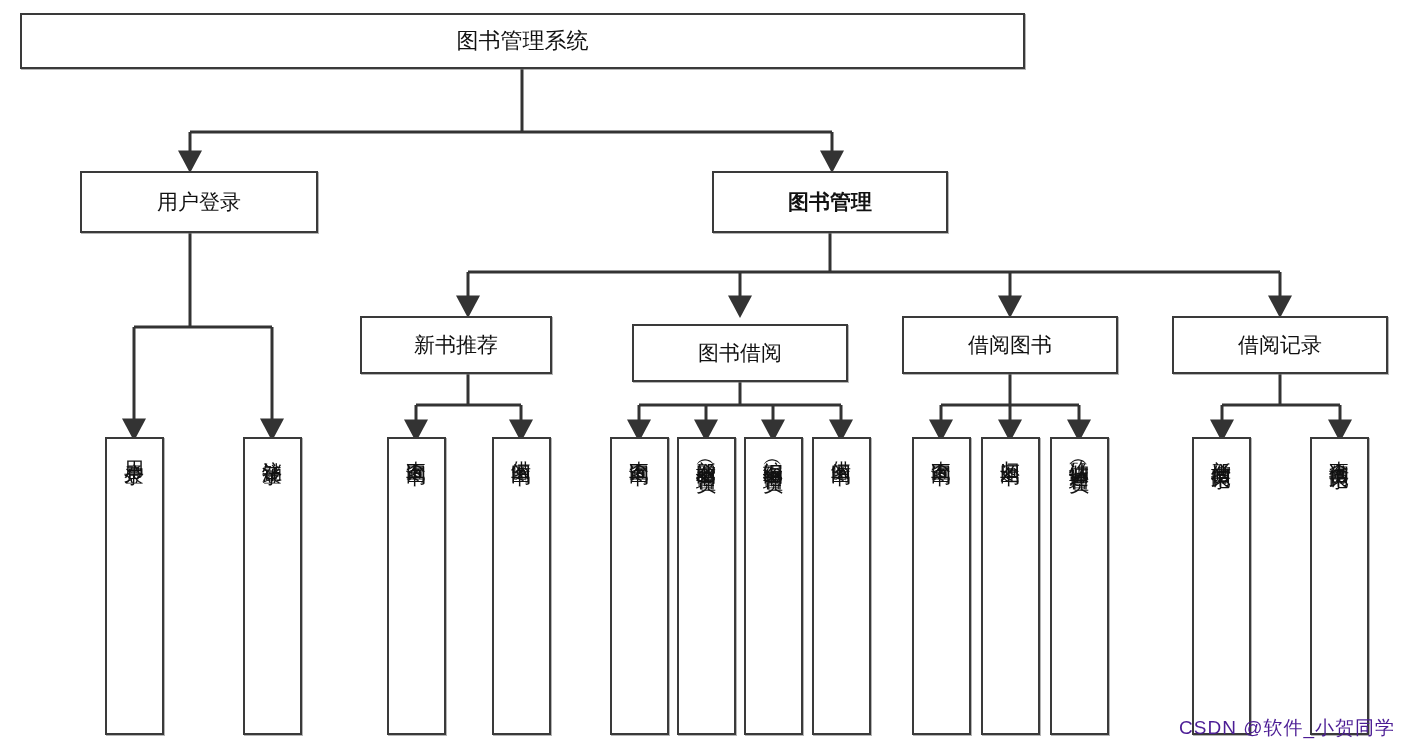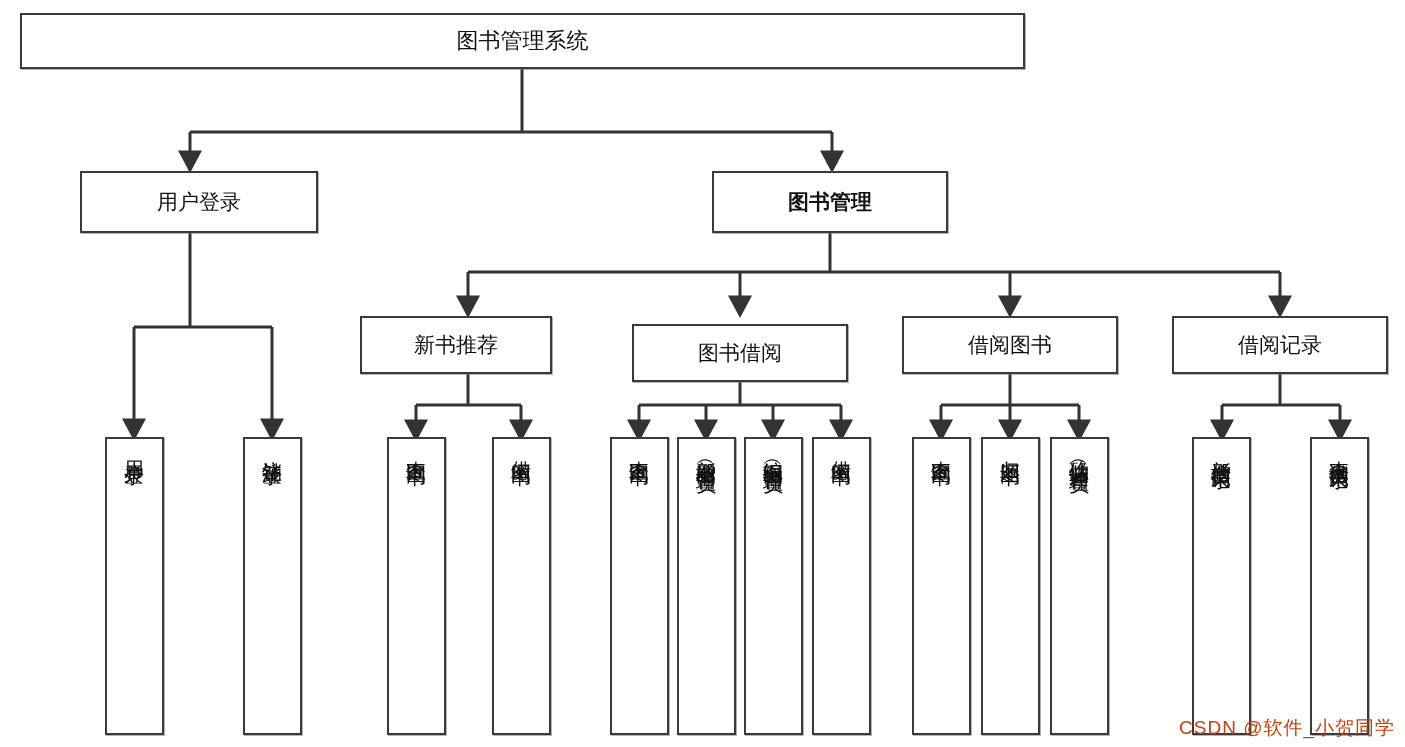--- a/index.html
+++ b/index.html
@@ -33,21 +33,21 @@
     text-orientation:upright;
     font-size:20px;
     letter-spacing:2px;
     line-height:1;
     white-space:nowrap;
   }
   .watermark{
     position:absolute;
     right:10px;bottom:6px;
     font-size:19px;
-    color:#c2410c;
+    color:#4c1d95;
     letter-spacing:1px;
     white-space:nowrap;
     pointer-events:none;
   }
 </style>
 </head>
 <body>
 
 <div id="diagram-root">
 

